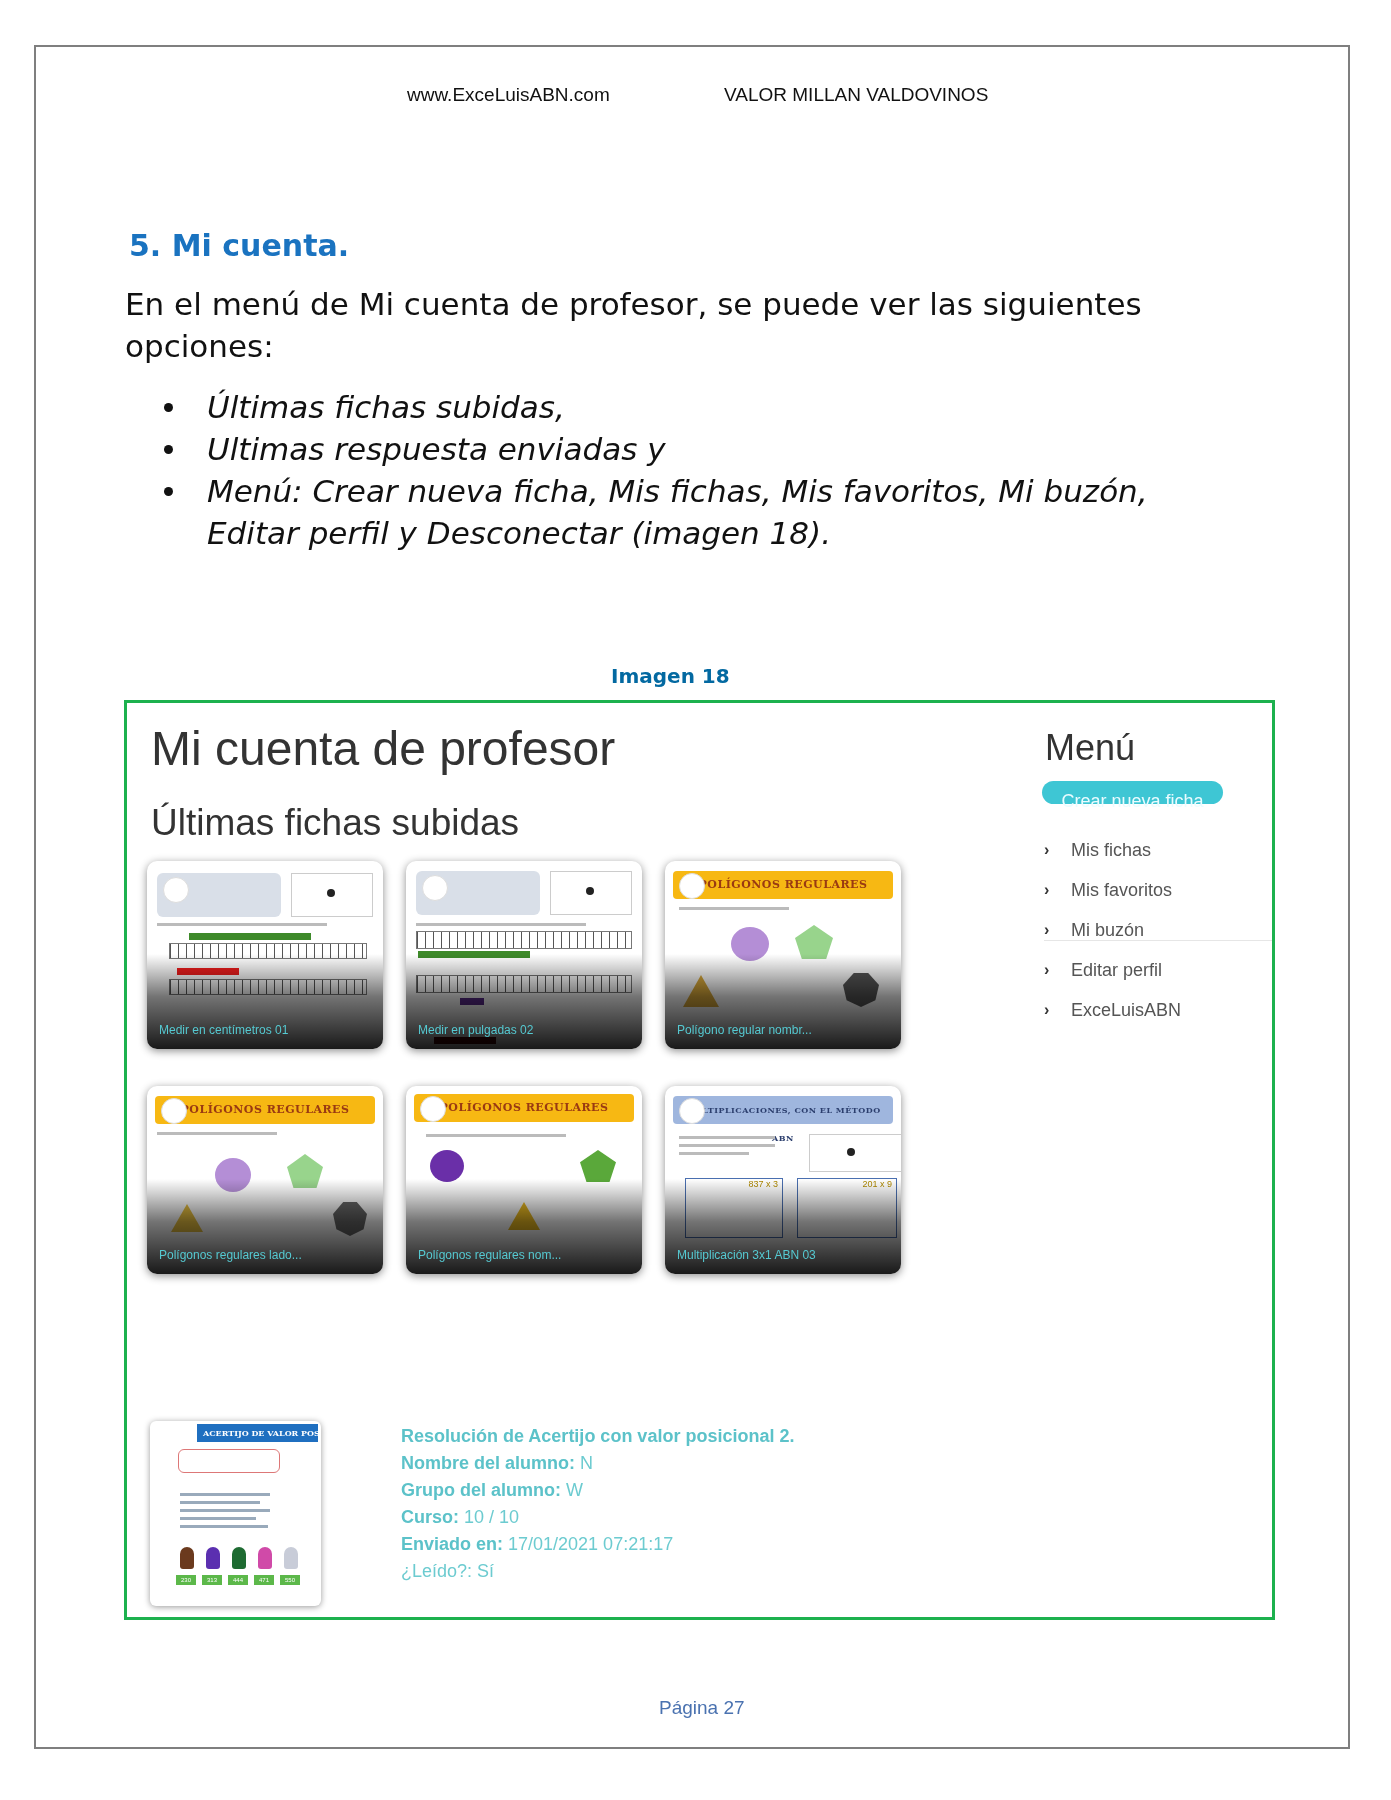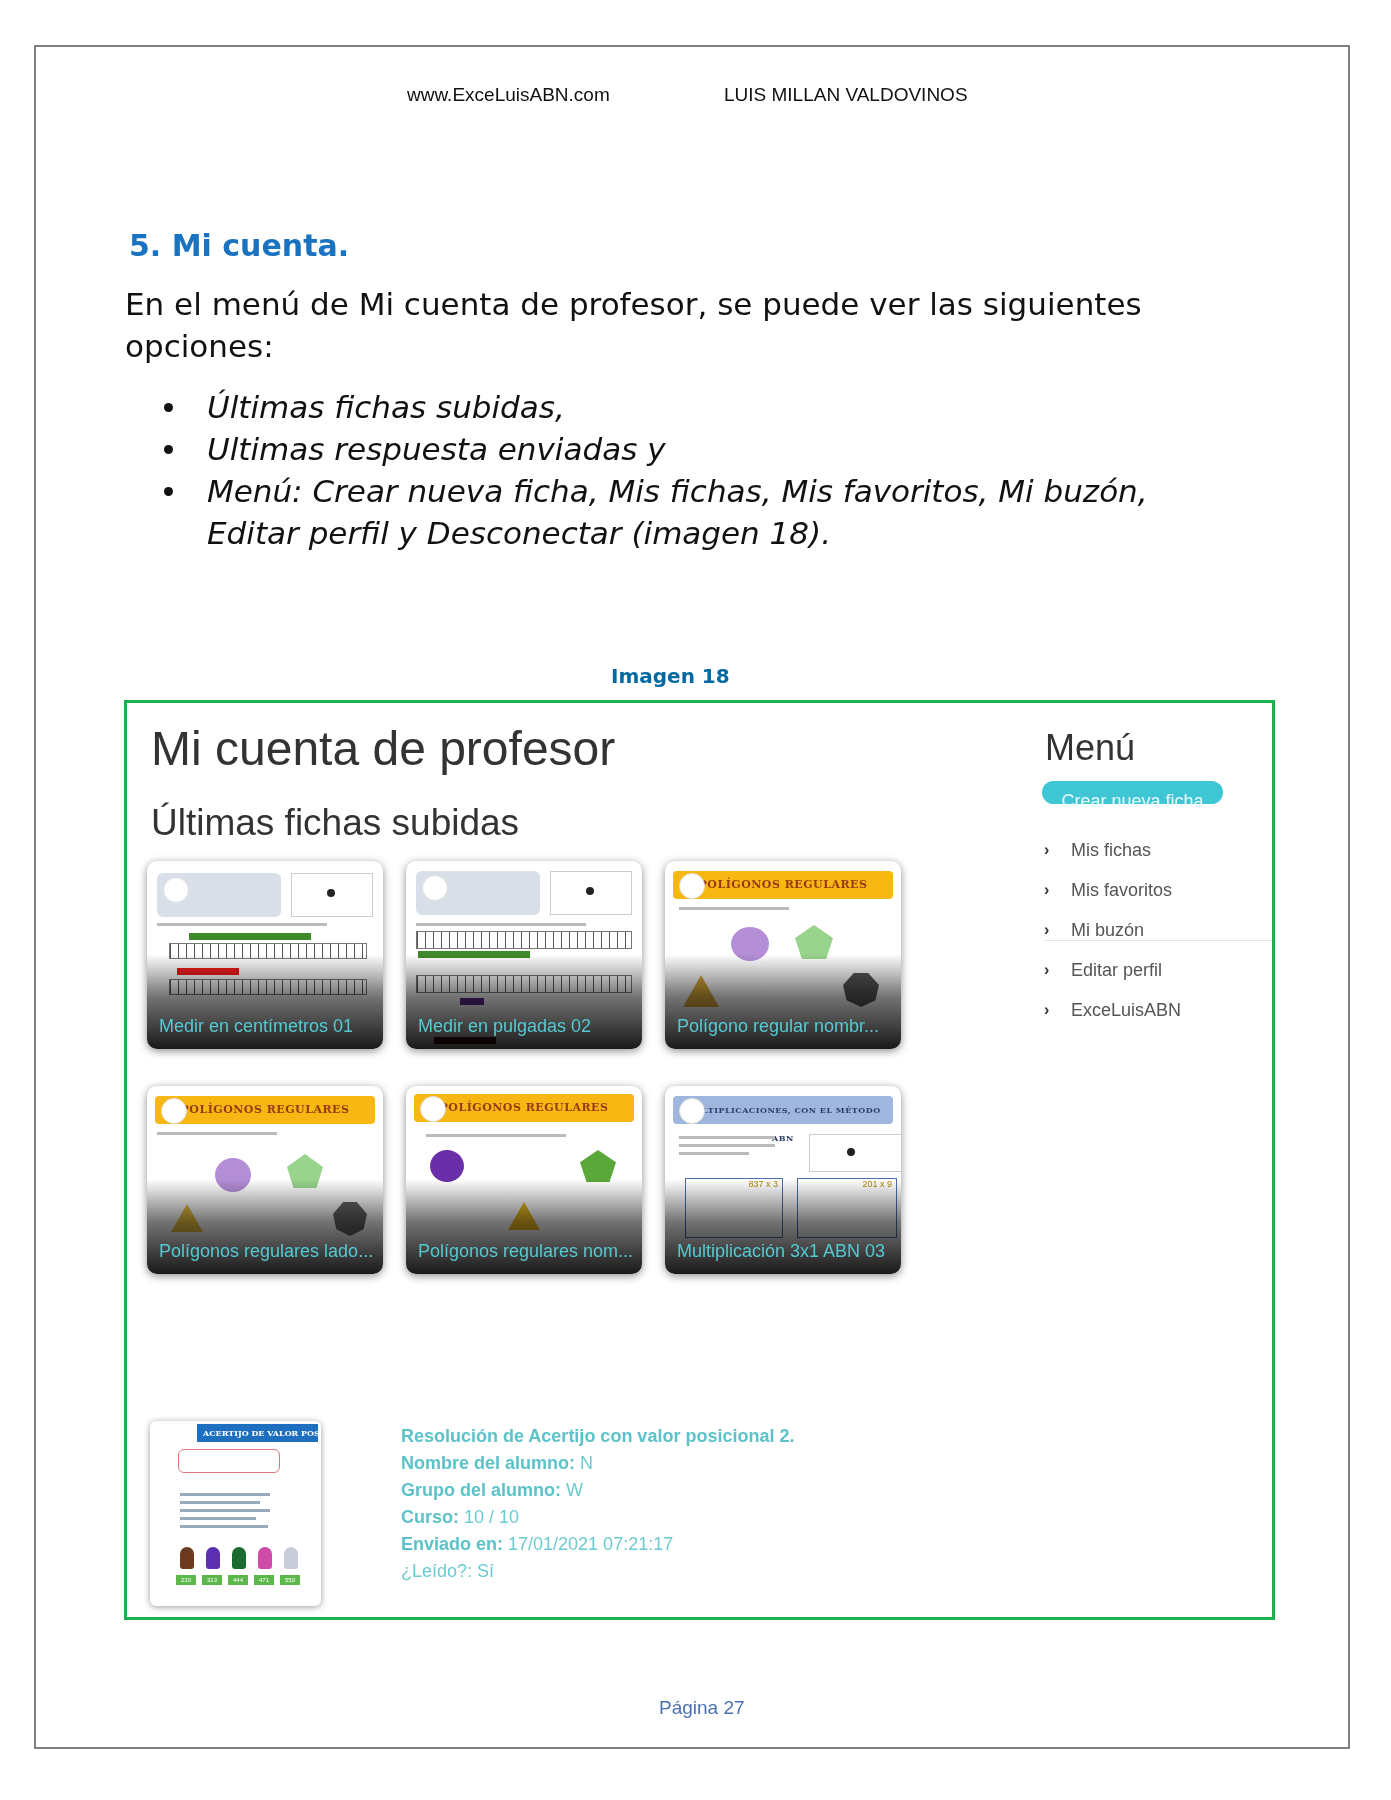--- a/index.html
+++ b/index.html
@@ -15,21 +15,21 @@
   .bullets li .dot { position:absolute; left:4px; top:17px; width:9px; height:9px; border-radius:50%; background:#111; }
   .caption { position:absolute; left:611px; top:664px; font-size:20px; font-weight:bold; color:#0369a1; }
   .frame { position:absolute; left:124px; top:700px; width:1151px; height:920px; border:3px solid #1db14e; box-sizing:border-box; background:#fff; font-family:"Liberation Sans", sans-serif; }
   .app-title { position:absolute; left:24px; top:18px; font-size:48px; color:#333; font-weight:normal; }
   .sub-title { position:absolute; left:24px; font-size:37px; color:#333; }
   .st1 { top:99px; }
   .st2 { top:656px; }
   .card { position:absolute; width:236px; height:188px; border-radius:10px; overflow:hidden; background:#fff; box-shadow:0 2px 8px rgba(0,0,0,0.45); }
   .thumb { position:absolute; left:6px; top:6px; right:6px; bottom:0; }
   .card .overlay { position:absolute; left:0; right:0; bottom:0; height:95px; background:linear-gradient(to bottom, rgba(0,0,0,0) 0%, rgba(0,0,0,0.55) 45%, rgba(0,0,0,0.9) 100%); }
-  .card .ctitle { position:absolute; left:12px; bottom:12px; right:6px; font-size:18px; color:#55c9d1; white-space:nowrap; overflow:hidden; text-overflow:ellipsis; }
+  .card .ctitle { position:absolute; left:12px; bottom:12px; right:6px; font-size:12px; color:#55c9d1; white-space:nowrap; overflow:hidden; text-overflow:ellipsis; }
   .menu-title { position:absolute; left:918px; top:24px; font-size:36px; color:#333; }
   .btn-new { position:absolute; left:915px; top:78px; width:181px; height:23px; border-radius:21px; background:#3ec6d4; color:#eafcff; font-size:18px; border:none; text-align:center; line-height:41px; padding:0; font-family:"Liberation Sans", sans-serif; }
   .menu-list { position:absolute; left:917px; width:228px; margin:0; padding:0; list-style:none; }
   .ml1 { top:127px; }
   .ml2 { top:247px; }
   .menu-list li { height:40px; line-height:40px; font-size:18px; color:#555; position:relative; padding-left:27px; cursor:pointer; }
   .menu-list li .chev { position:absolute; left:0; top:0; font-size:16px; font-weight:bold; color:#333; }
   .menu-sep { position:absolute; left:917px; top:237px; width:228px; height:1px; background:#e6e6e6; }
   .resp-thumb { position:absolute; left:23px; top:718px; width:171px; height:185px; border-radius:6px; background:#fff; box-shadow:0 1px 6px rgba(0,0,0,0.4); overflow:hidden; }
   .resp-info { position:absolute; left:274px; top:720px; font-size:18px; line-height:27px; color:#6ccbd0; }
@@ -44,21 +44,21 @@
   .ruler { position:absolute; height:14px; background:repeating-linear-gradient(to right, #555 0 1px, #fff 1px 8px); border:1px solid #777; }
   .bar { position:absolute; height:7px; }
   .txtline { position:absolute; height:3px; background:#bbb; }
 </style>
 </head>
 <body>
 
 <div class="page-border"></div>
 
 <div class="hdr h-site">www.ExceLuisABN.com</div>
-<div class="hdr h-author">LUIS MILLAN VALDOVINOS</div>
+<div class="hdr h-author">VALOR MILLAN VALDOVINOS</div>
 
 <div class="section-title">5. Mi cuenta.</div>
 <div class="intro">En el menú de Mi cuenta de profesor, se puede ver las siguientes opciones:</div>
 
 <ul class="bullets">
   <li><span class="dot"></span><span>Últimas fichas subidas,</span></li>
   <li><span class="dot"></span><span>Ultimas respuesta enviadas y</span></li>
   <li><span class="dot"></span><span>Menú: Crear nueva ficha, Mis fichas, Mis favoritos, Mi buzón, Editar perfil y Desconectar (imagen 18).</span></li>
 </ul>
 

